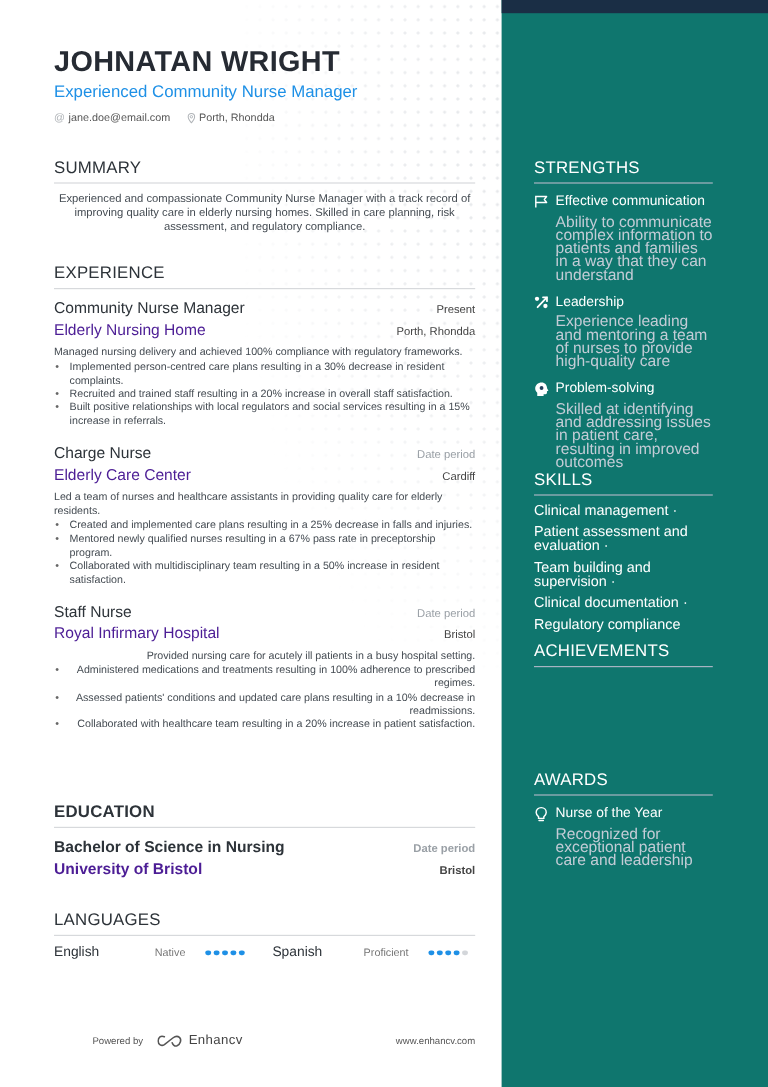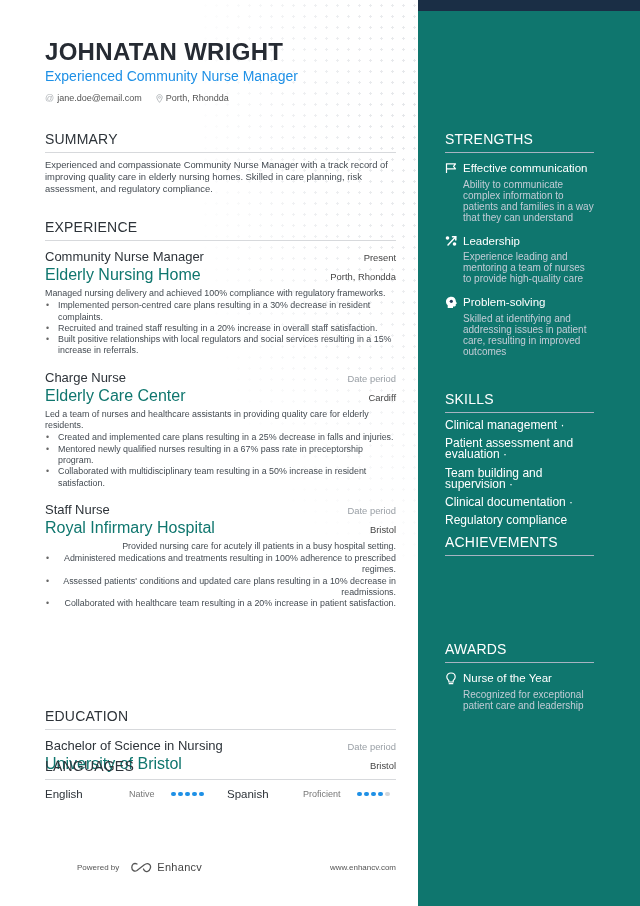--- a/index.html
+++ b/index.html
@@ -22,28 +22,28 @@
 
   .name { font-size: 24px; font-weight: bold; color: #262b33; letter-spacing: 0.3px; line-height: 28px; }
   .title { font-size: 14px; color: #1e90e6; margin-top: 2px; line-height: 17px; }
   .contacts { display: flex; gap: 14px; margin-top: 8px; font-size: 9px; color: #555; align-items: center; }
   .contact { display: flex; align-items: center; gap: 3px; }
   .contact .ico { color: #b0b4b8; font-size: 9px; }
 
   .section { position: absolute; left: 45px; width: 351px; }
   .section-title { font-size: 14px; color: #2d3339; letter-spacing: 0.2px; line-height: 16px; padding-bottom: 5px; border-bottom: 1.5px solid #d7d9dc; }
 
-  .summary-text { font-size: 9.4px; line-height: 12px; color: #444b52; margin-top: 6px; }
+  .summary-text { font-size: 9.4px; line-height: 12px; color: #444b52; margin-top: 6px; text-align: center; }
 
   .job { margin-top: 6px; }
   .job-row { display: flex; justify-content: space-between; align-items: baseline; }
   .job-title { font-size: 13px; color: #2d3339; line-height: 18px; }
   .job-date { font-size: 9.4px; color: #444; }
   .job-date.muted { color: #9aa0a6; }
-  .job-company { font-size: 16px; color: #0f766e; line-height: 17px; }
+  .job-company { font-size: 13px; color: #4c1d95; line-height: 17px; }
   .job-loc { font-size: 9.4px; color: #444; }
   .job-desc { font-size: 8.9px; line-height: 11.3px; color: #444b52; margin-top: 5px; }
   .bullets { list-style: none; margin-top: 1px; }
   .bullets li { font-size: 8.9px; line-height: 11.3px; color: #444b52; padding-left: 13px; position: relative; }
   .bullets li::before { content: "•"; position: absolute; left: 1px; top: 0; color: #666; }
 
   .lang-row { display: flex; align-items: center; margin-top: 8px; font-size: 11.5px; color: #2d3339; }
   .lang-name { width: 84px; }
   .lang-level { font-size: 9px; color: #777; width: 42px; }
   .lang-dots { display: flex; gap: 2.4px; width: 56px; }
@@ -56,21 +56,21 @@
 
   
   .sidebar { position: absolute; left: 418px; top: 0; width: 260px; height: 906px; background: #0f766e; }
   .sidebar-top { position: absolute; left: 0; top: 0; width: 222px; height: 11px; background: #1a2e45; }
   .side-section { position: absolute; left: 27px; width: 149px; }
   .side-title { font-size: 14px; color: #ffffff; letter-spacing: 0.2px; line-height: 16px; padding-bottom: 5px; border-bottom: 1.5px solid #a7b4c2; }
   .str-item { display: flex; margin-top: 9px; }
   .str-icon { width: 18px; flex: 0 0 18px; color: #ffffff; font-size: 11px; line-height: 14px; }
   .str-body { flex: 1; }
   .str-head { font-size: 11.5px; color: #ffffff; line-height: 13.5px; }
-  .str-desc { font-size: 10px; line-height: 11px; color: #c3ccd6; margin-top: 3px; }
+  .str-desc { font-size: 13px; line-height: 11px; color: #c3ccd6; margin-top: 3px; }
 
   .skill { font-size: 12px; color: #ffffff; line-height: 11px; margin-top: 7.3px; }
 
   svg { display: block; }
 </style>
 </head>
 <body>
 
 <div class="page">
   <div class="dots"></div>
@@ -148,21 +148,21 @@
       </div>
       <div class="job-desc">Provided nursing care for acutely ill patients in a busy hospital setting.</div>
       <ul class="bullets">
         <li>Administered medications and treatments resulting in 100% adherence to prescribed regimes.</li>
         <li>Assessed patients' conditions and updated care plans resulting in a 10% decrease in readmissions.</li>
         <li>Collaborated with healthcare team resulting in a 20% increase in patient satisfaction.</li>
       </ul>
     </div>
   </div>
 
-  <div class="section" style="top:708px;">
+  <div class="section" style="top:668px;font-weight:bold;">
     <div class="section-title">EDUCATION</div>
     <div class="job" style="margin-top:7px;">
       <div class="job-row">
         <span class="job-title">Bachelor of Science in Nursing</span>
         <span class="job-date muted">Date period</span>
       </div>
       <div class="job-row">
         <span class="job-company">University of Bristol</span>
         <span class="job-loc">Bristol</span>
       </div>

